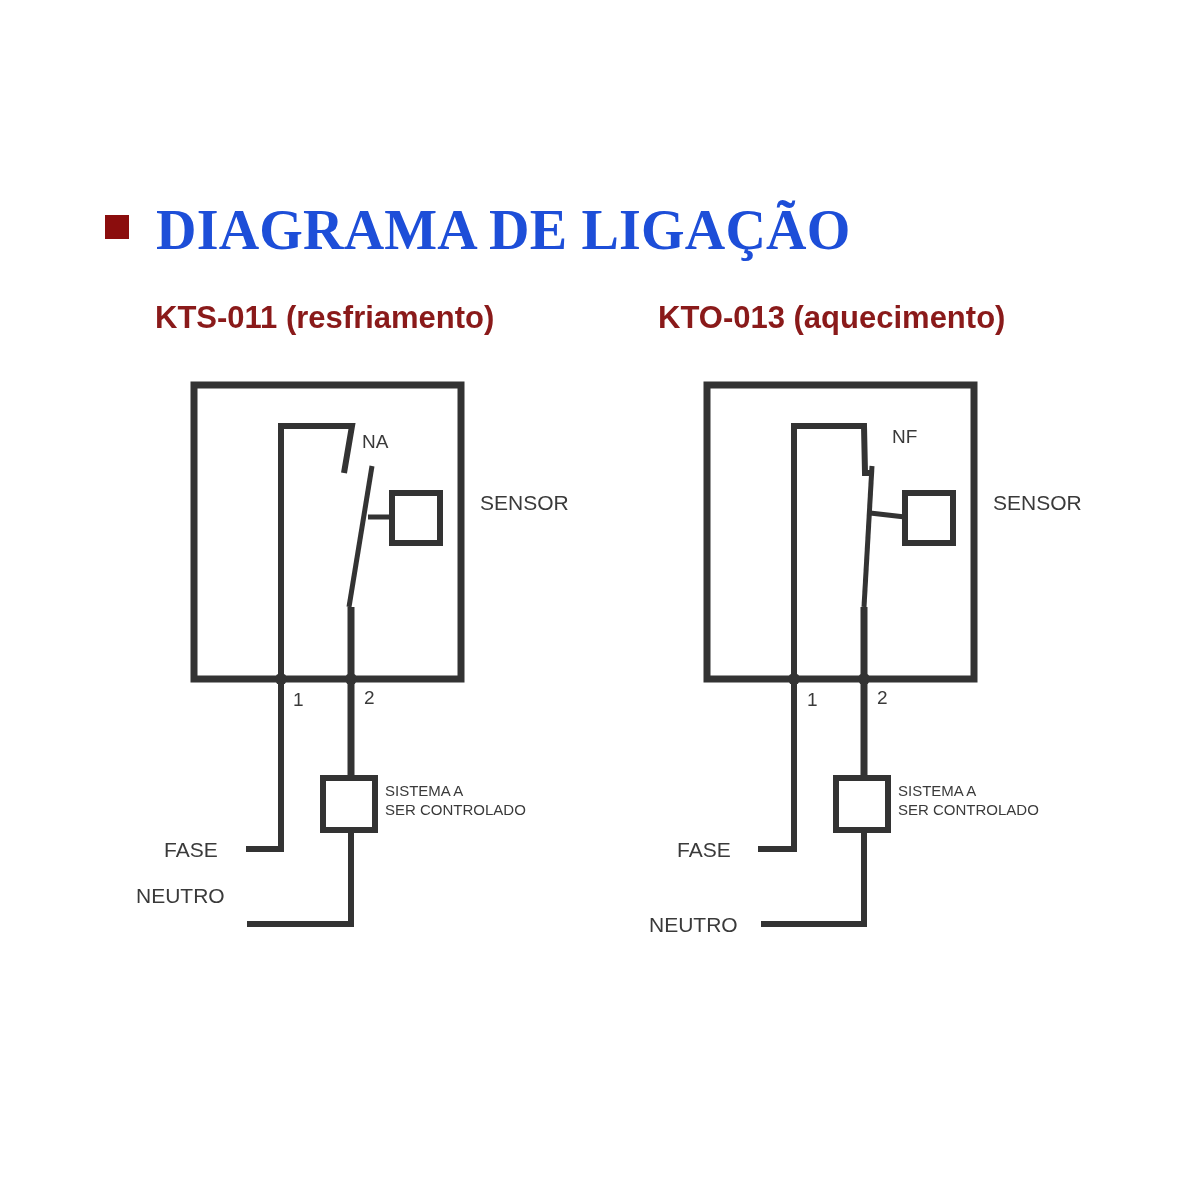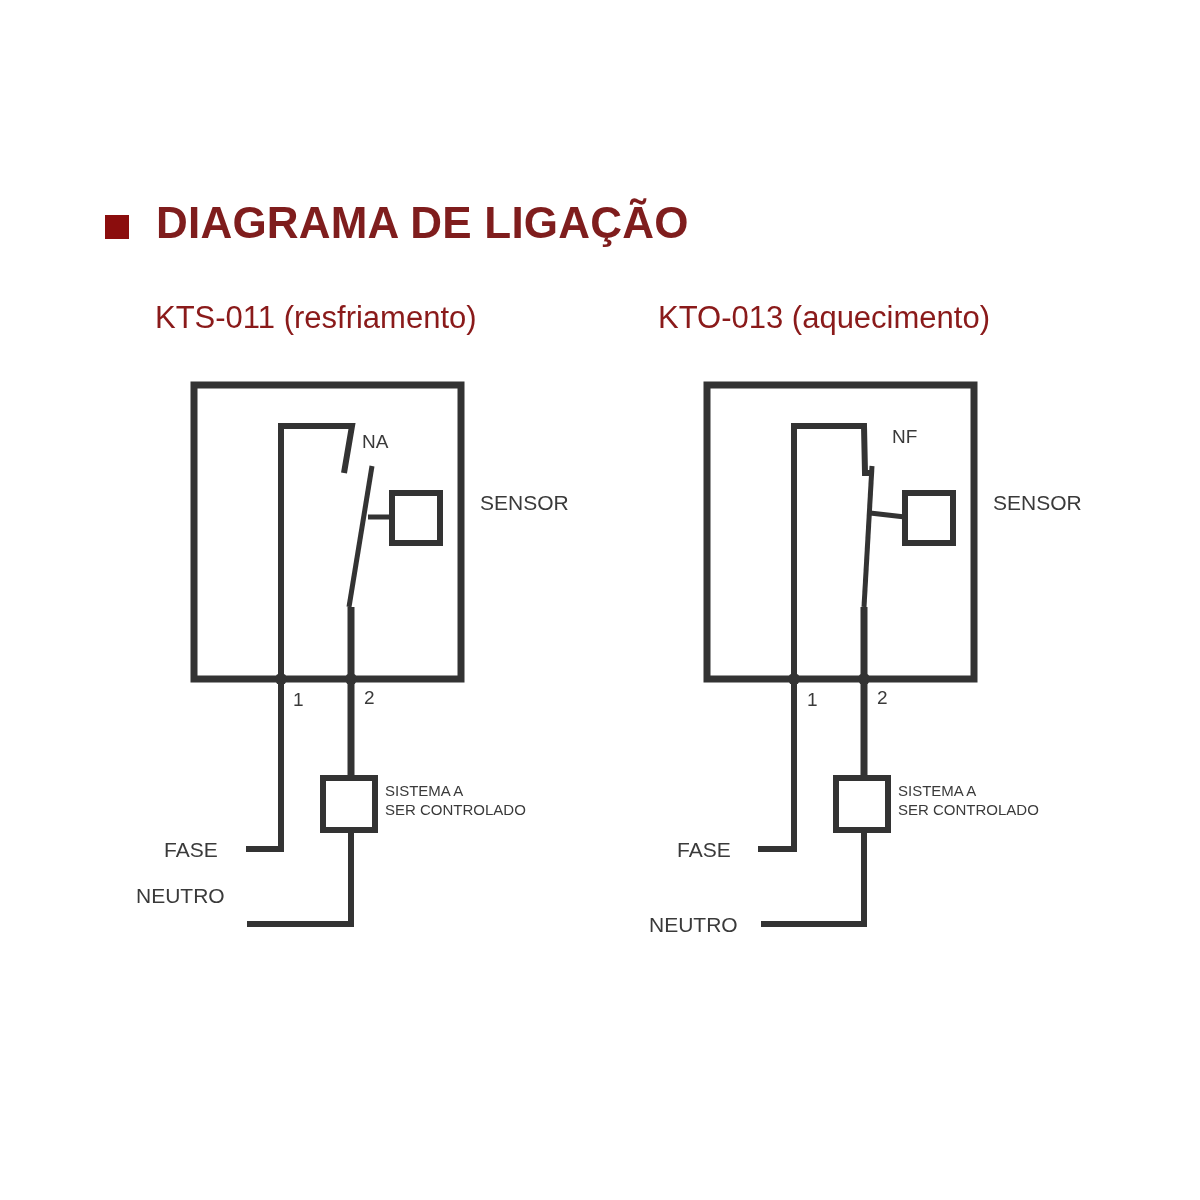--- a/index.html
+++ b/index.html
@@ -1,19 +1,19 @@
 <!DOCTYPE html>
 <html><head>
 <meta charset="utf-8">
 <style>
   html, body { margin: 0; padding: 0; background: #ffffff; }
   body { width: 1200px; height: 1200px; position: relative; overflow: hidden; font-family: "Liberation Sans", sans-serif; }
   .bullet { position: absolute; left: 105px; top: 215px; width: 24px; height: 24px; background: #8b0d0d; }
-  .title { position: absolute; left: 156px; top: 198px; font-size: 44px; font-weight: bold; color: #7f1d1d; letter-spacing: 0.2px; white-space: nowrap; font-family: Liberation Sans, sans-serif; }
-  .subtitle { position: absolute; top: 300px; font-size: 31px; color: #8a1a1a; white-space: nowrap; font-family: "Liberation Sans", sans-serif; }
+  .title { position: absolute; left: 156px; top: 198px; font-size: 56px; font-weight: bold; color: #1d4ed8; letter-spacing: 0.2px; white-space: nowrap; font-family: Liberation Serif, serif; }
+  .subtitle { position: absolute; top: 300px; font-size: 31px; color: #8a1a1a; white-space: nowrap; font-family: "Liberation Sans", sans-serif; font-weight: bold; }
   svg { position: absolute; left: 0; top: 0; }
   svg text { font-family: "Liberation Sans", sans-serif; fill: #3a3a3a; }
 </style>
 </head>
 <body>
 
 <div class="bullet"></div>
 <div class="title">DIAGRAMA DE LIGAÇÃO</div>
 
 <div class="subtitle" style="left:155px;">KTS-011 (resfriamento)</div>

